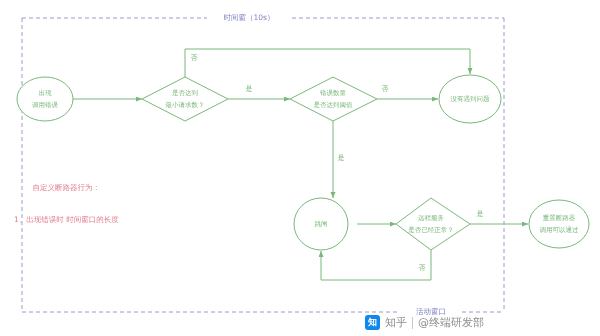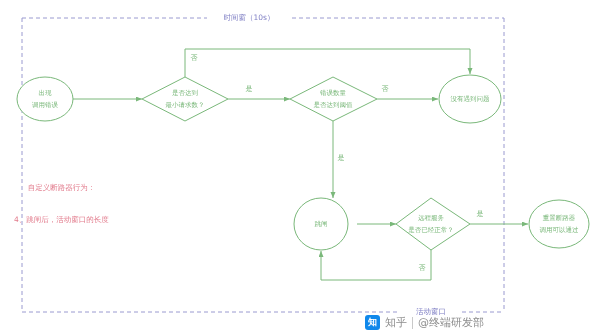--- a/index.html
+++ b/index.html
@@ -163,21 +163,21 @@
 
     <g>
       <ellipse cx="559" cy="224" rx="30" ry="24" fill="#ffffff" stroke="#7ab87a" stroke-width="1"></ellipse>
       <text class="node-label" x="559" y="218">重置断路器</text>
       <text class="node-label" x="559" y="230">调用可以通过</text>
     </g>
   </svg>
 
   <div class="legend">
     <div>自定义断路器行为：</div>
-    <div>4、跳闸后，活动窗口的长度</div>
+    <div>1、出现错误时 时间窗口的长度</div>
   </div>
 
   <div class="watermark">
     <span class="wm-logo">知</span>
     <span>知乎</span>
     <span class="wm-sep"></span>
     <span>@终端研发部</span>
   </div>
 
 </div>

